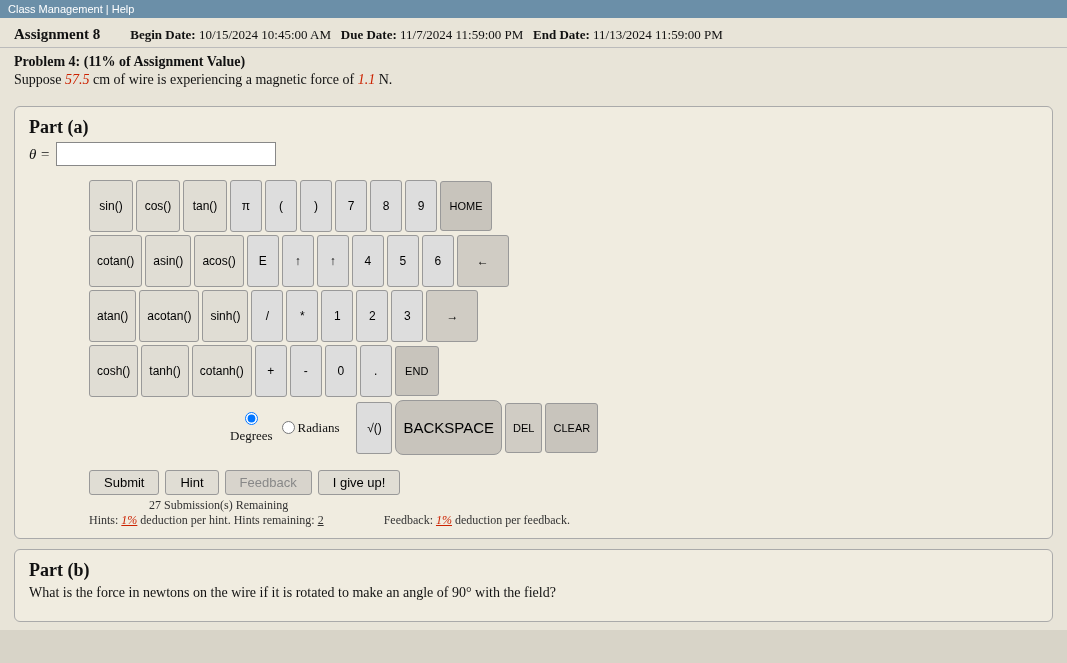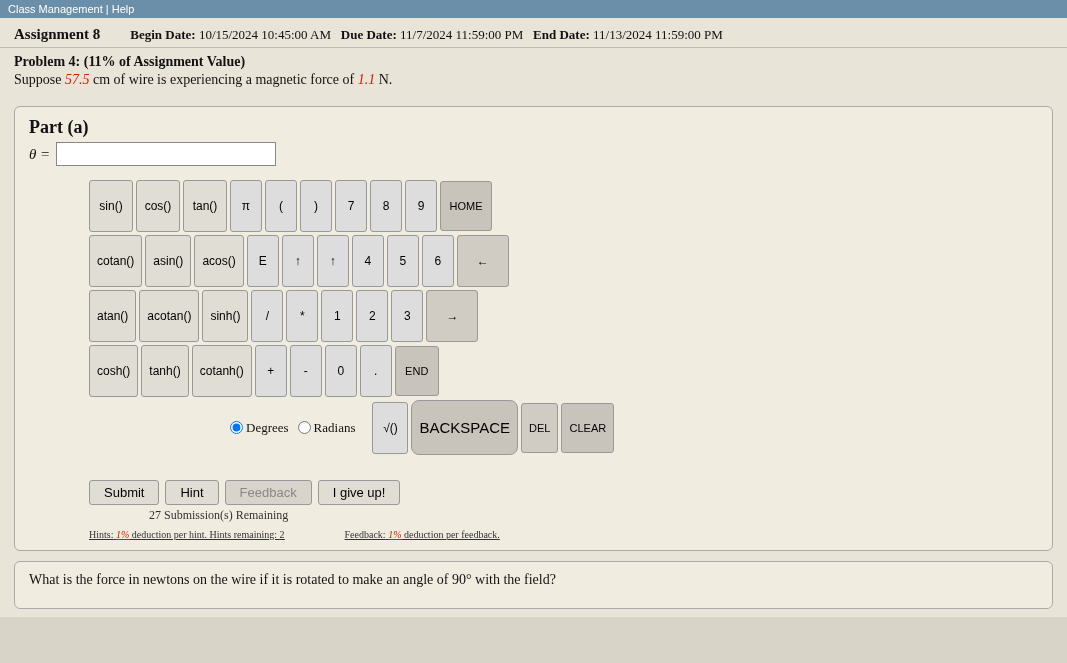--- a/index.html
+++ b/index.html
@@ -131,24 +131,22 @@
     .submissions-row {
       margin-left: 60px;
       font-size: 12px;
       margin-top: 3px;
       color: #333;
       text-align: right;
     }
     .hints-row {
       display: flex;
       gap: 60px;
-      margin-top: 6px;
-      font-size: 10px;
+      font-size: 12px;
       color: #333;
-      text-decoration: underline;
     }
     .underline { text-decoration: underline; }
     .part-b-box {
       background: #f0ece0;
       border: 1px solid #aaa;
       border-radius: 6px;
       padding: 10px 14px;
     }
     .row1 { display: flex; align-items: baseline; gap: 4px; }
     .keyboard-wrapper {
@@ -251,37 +249,37 @@
           <button class="key-btn num">-</button>
           <button class="key-btn num">0</button>
           <button class="key-btn num">.</button>
           <button class="key-btn end-btn">END</button>
         </div>
 
         <div class="kb-row" style="align-items:center;">
           <span style="width:44px; display:inline-block;"></span>
           <span style="width:44px; display:inline-block;"></span>
           <span style="width:44px; display:inline-block;"></span>
-          <label class="radio-label" style="margin-right:6px;">
+          <label class="radio-label" style="margin-right:6px;flex-direction:column;">
             <input type="radio" name="angle-unit" checked="" style="">
             <span>Degrees</span>
           </label>
           <label class="radio-label" style="margin-right:14px;">
             <input type="radio" name="angle-unit" style="">
             <span>Radians</span>
           </label>
           <button class="key-btn num" style="min-width:36px;">√()</button>
           <button class="key-btn backspace-btn">BACKSPACE</button>
           <button class="key-btn special" style="min-width:36px; font-size:11px;">DEL</button>
           <button class="key-btn clear-btn">CLEAR</button>
         </div>
 
       </div>
 
-      <div class="bottom-btns" style="margin-left:0; margin-top:25px;">
+      <div class="bottom-btns" style="margin-left:0; margin-top:15px;">
         <button class="action-btn">Submit</button>
         <button class="action-btn">Hint</button>
         <button class="action-btn feedback-btn">Feedback</button>
         <button class="action-btn">I give up!</button>
       </div>
 
       <div class="submissions-row">
         <span>27 Submission(s) Remaining</span>
       </div>
 
@@ -294,16 +292,17 @@
         <span>
           <span>Feedback:</span>
           <span class="red underline">1%</span><span> deduction per feedback.</span>
         </span>
       </div>
 
     </div>
   </div>
 
   <div class="part-b-box">
+    <div class="part-label">Part (b)</div>
     <div class="part-question">What is the force in newtons on the wire if it is rotated to make an angle of 90° with the field?</div>
   </div>
 
 </div>
 
 </body></html>

